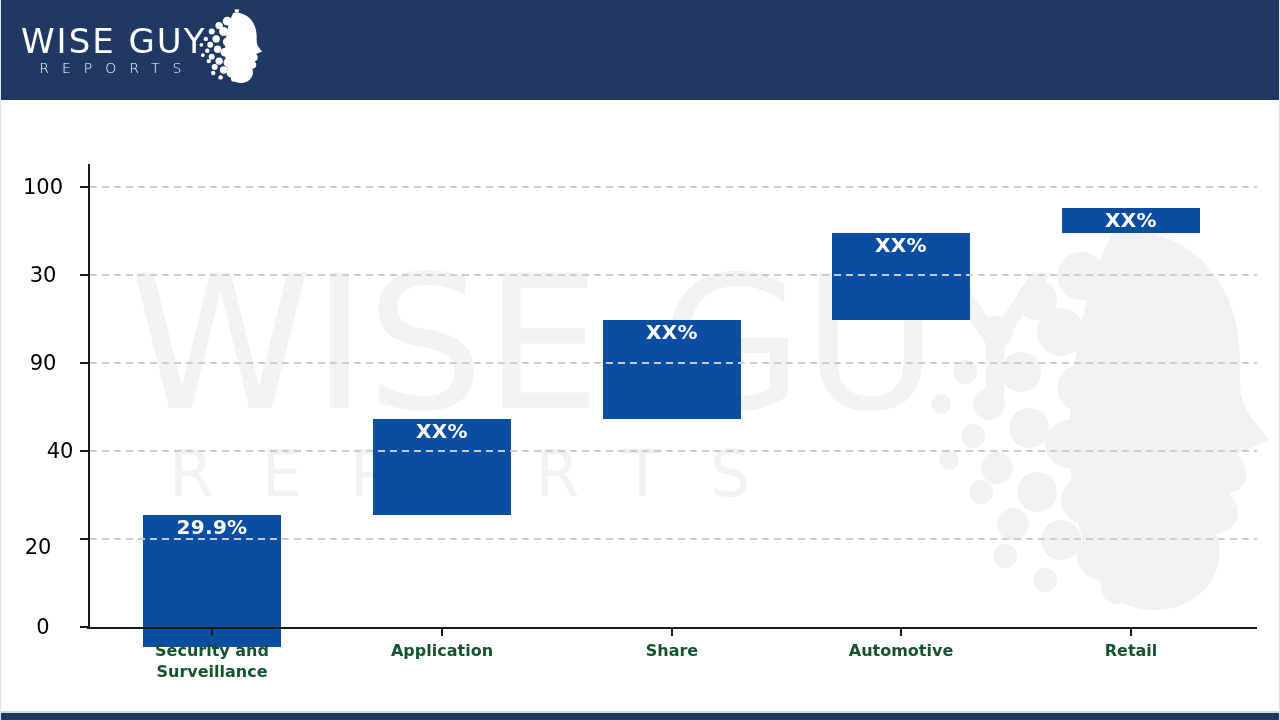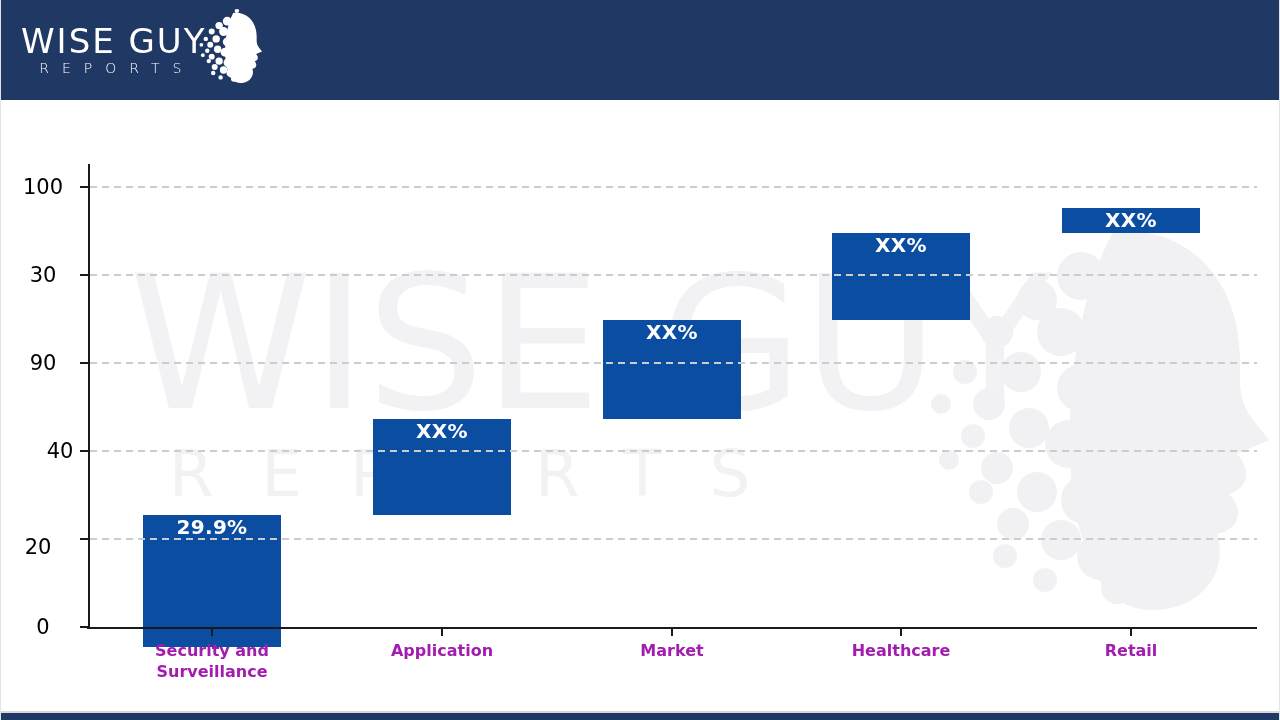--- a/index.html
+++ b/index.html
@@ -51,21 +51,21 @@
   .spine-y{position:absolute;background:#1a1a1a;width:2px;z-index:3;}
   .spine-x{position:absolute;background:#1a1a1a;height:2px;z-index:3;}
   .ytick-mark{position:absolute;width:8px;height:2px;background:#1a1a1a;z-index:3;}
   .xtick-mark{position:absolute;width:2px;height:7px;background:#1a1a1a;z-index:3;}
   .ytick-label{
     position:absolute;width:70px;text-align:center;font-size:21px;color:#000;
     line-height:28px;z-index:3;
   }
   .xtick-label{
     position:absolute;width:170px;text-align:center;font-size:16px;
-    font-weight:700;color:#a21caf;line-height:21px;z-index:3;
+    font-weight:700;color:#14532d;line-height:21px;z-index:3;
   }
   .gridline{
     position:absolute;height:2px;z-index:2;
     background:repeating-linear-gradient(to right,#cccccc 0px,#cccccc 7px,transparent 7px,transparent 12px);
   }
   .bar{
     position:absolute;display:flex;align-items:flex-start;justify-content:center;
     z-index:1;
     margin-top:20px;
   }
@@ -154,26 +154,26 @@
     <div class="xtick-label" style="left: 126px; top: 640px;">Security and Surveillance</div>
     <div class="bar" style="left: 372px; top: 399.08px; width: 138px; height: 96.36px; background: rgb(11, 77, 161);">
       <span class="bar-label" style="color: rgb(255, 255, 255);">XX%</span>
     </div>
     <div class="xtick-mark" style="left: 440px; top: 629px;"></div>
     <div class="xtick-label" style="left: 356px; top: 640px;">Application</div>
     <div class="bar" style="left: 602px; top: 300.08px; width: 138px; height: 99px; background: rgb(11, 77, 161);">
       <span class="bar-label" style="color: rgb(255, 255, 255);">XX%</span>
     </div>
     <div class="xtick-mark" style="left: 670px; top: 629px;"></div>
-    <div class="xtick-label" style="left: 586px; top: 640px;">Market</div>
+    <div class="xtick-label" style="left: 586px; top: 640px;">Share</div>
     <div class="bar" style="left: 831px; top: 212.52px; width: 138px; height: 87.56px; background: rgb(11, 77, 161);">
       <span class="bar-label" style="color: rgb(255, 255, 255);">XX%</span>
     </div>
     <div class="xtick-mark" style="left: 899px; top: 629px;"></div>
-    <div class="xtick-label" style="left: 815px; top: 640px;">Healthcare</div>
+    <div class="xtick-label" style="left: 815px; top: 640px;">Automotive</div>
     <div class="bar" style="left: 1061px; top: 188.32px; width: 138px; height: 24.2px; background: rgb(11, 77, 161);">
       <span class="bar-label" style="color: rgb(255, 255, 255);">XX%</span>
     </div>
     <div class="xtick-mark" style="left: 1129px; top: 629px;"></div>
     <div class="xtick-label" style="left: 1045px; top: 640px;">Retail</div>
   </div>
 
 <div class="footer" style="background: rgb(31, 56, 100);"></div>
 
 </body></html>

